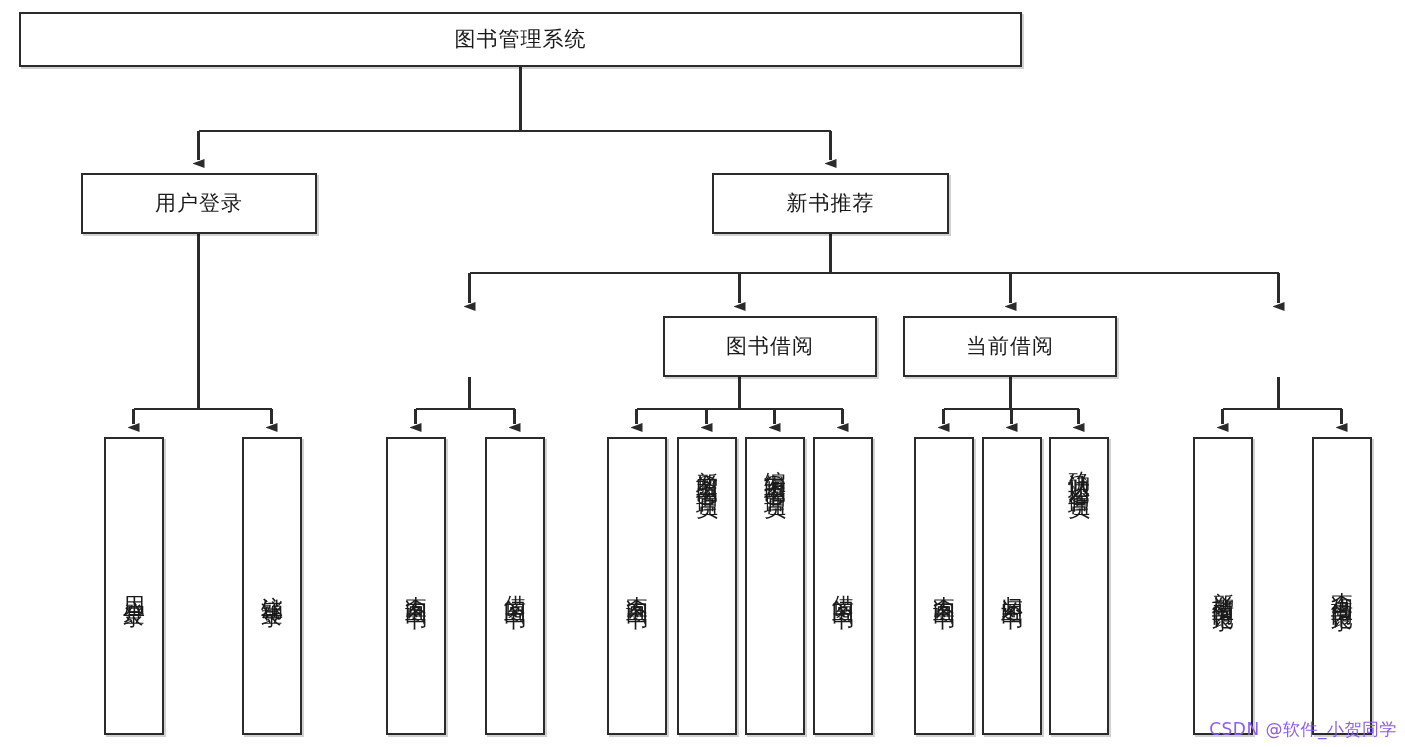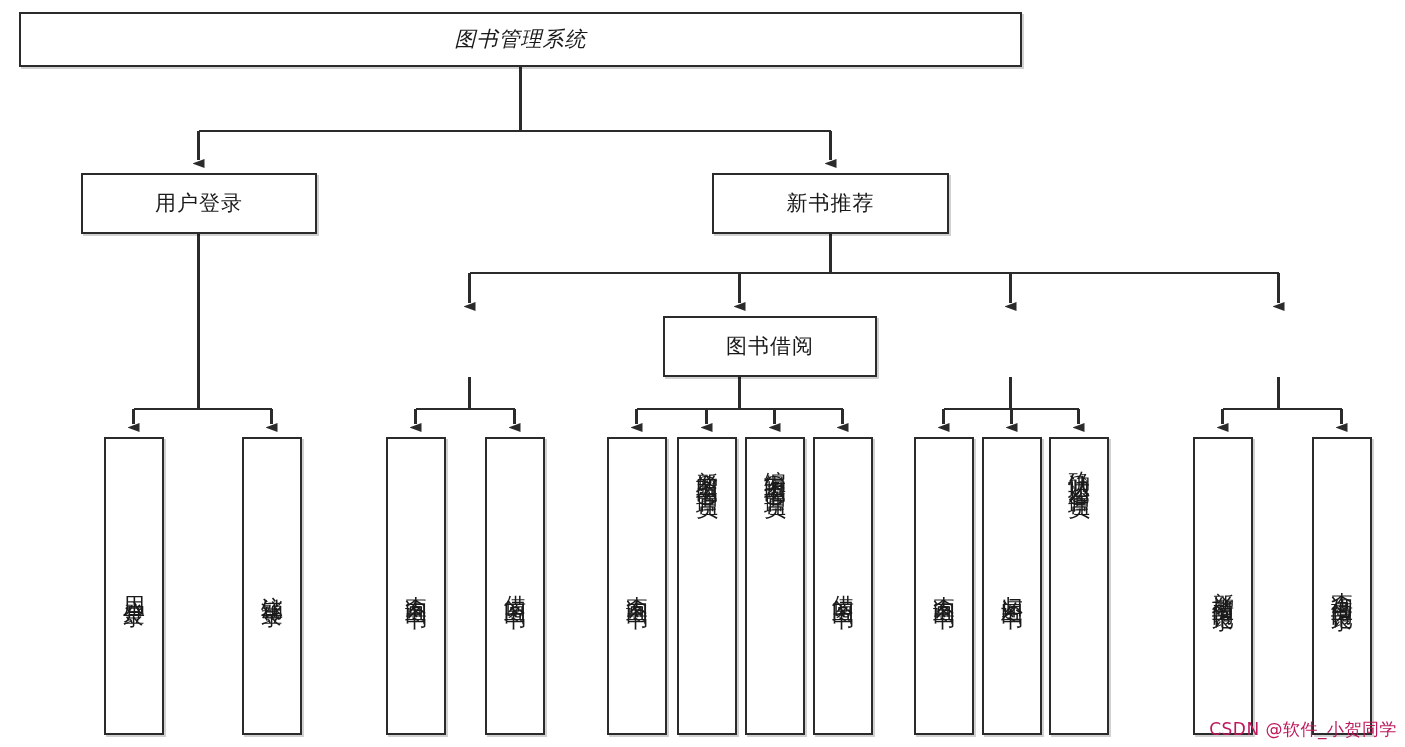--- a/index.html
+++ b/index.html
@@ -58,21 +58,21 @@
     max-height: 100%;
   }
   .node-box.vertical.centered {
     align-items: center;
     padding-top: 0;
   }
   .watermark {
     position: absolute;
     right: 8px;
     bottom: 6px;
-    color: #be185d;
+    color: #8b5cf6;
     font-size: 17px;
     letter-spacing: 0.5px;
     z-index: 6;
     white-space: nowrap;
   }
 </style>
 </head>
 <body>
 
 <div id="diagram-root">
@@ -120,37 +120,40 @@
       <path d="M 1011.5,409 L 1011.5,424" marker-end="url(#arrowhead)"></path>
       <path d="M 1078.5,409 L 1078.5,424" marker-end="url(#arrowhead)"></path>
 
       <path d="M 1278.5,377 L 1278.5,409"></path>
       <path d="M 1222.5,409 L 1341.5,409"></path>
       <path d="M 1222.5,409 L 1222.5,424" marker-end="url(#arrowhead)"></path>
       <path d="M 1341.5,409 L 1341.5,424" marker-end="url(#arrowhead)"></path>
     </g>
   </svg>
 
-  <div class="node-box" style="left:19px; top:12px; width:1003px; height:55px;font-style:italic;">
+  <div class="node-box" style="left:19px; top:12px; width:1003px; height:55px;">
     <span class="node-label">图书管理系统</span>
   </div>
 
   <div class="node-box" style="left:81px; top:173px; width:236px; height:61px;">
     <span class="node-label">用户登录</span>
   </div>
 
   <div class="node-box" style="left:712px; top:173px; width:237px; height:61px;">
     <span class="node-label">新书推荐</span>
   </div>
 
 
   <div class="node-box" style="left:663px; top:316px; width:214px; height:61px;">
     <span class="node-label">图书借阅</span>
   </div>
 
+  <div class="node-box" style="left:903px; top:316px; width:214px; height:61px;">
+    <span class="node-label">当前借阅</span>
+  </div>
 
 
   <div class="node-box vertical centered" style="left:104px; top:437px; width:60px; height:298px;">
     <span class="node-label">用户登录</span>
   </div>
 
   <div class="node-box vertical centered" style="left:242px; top:437px; width:60px; height:298px;">
     <span class="node-label">注销登录</span>
   </div>
 

